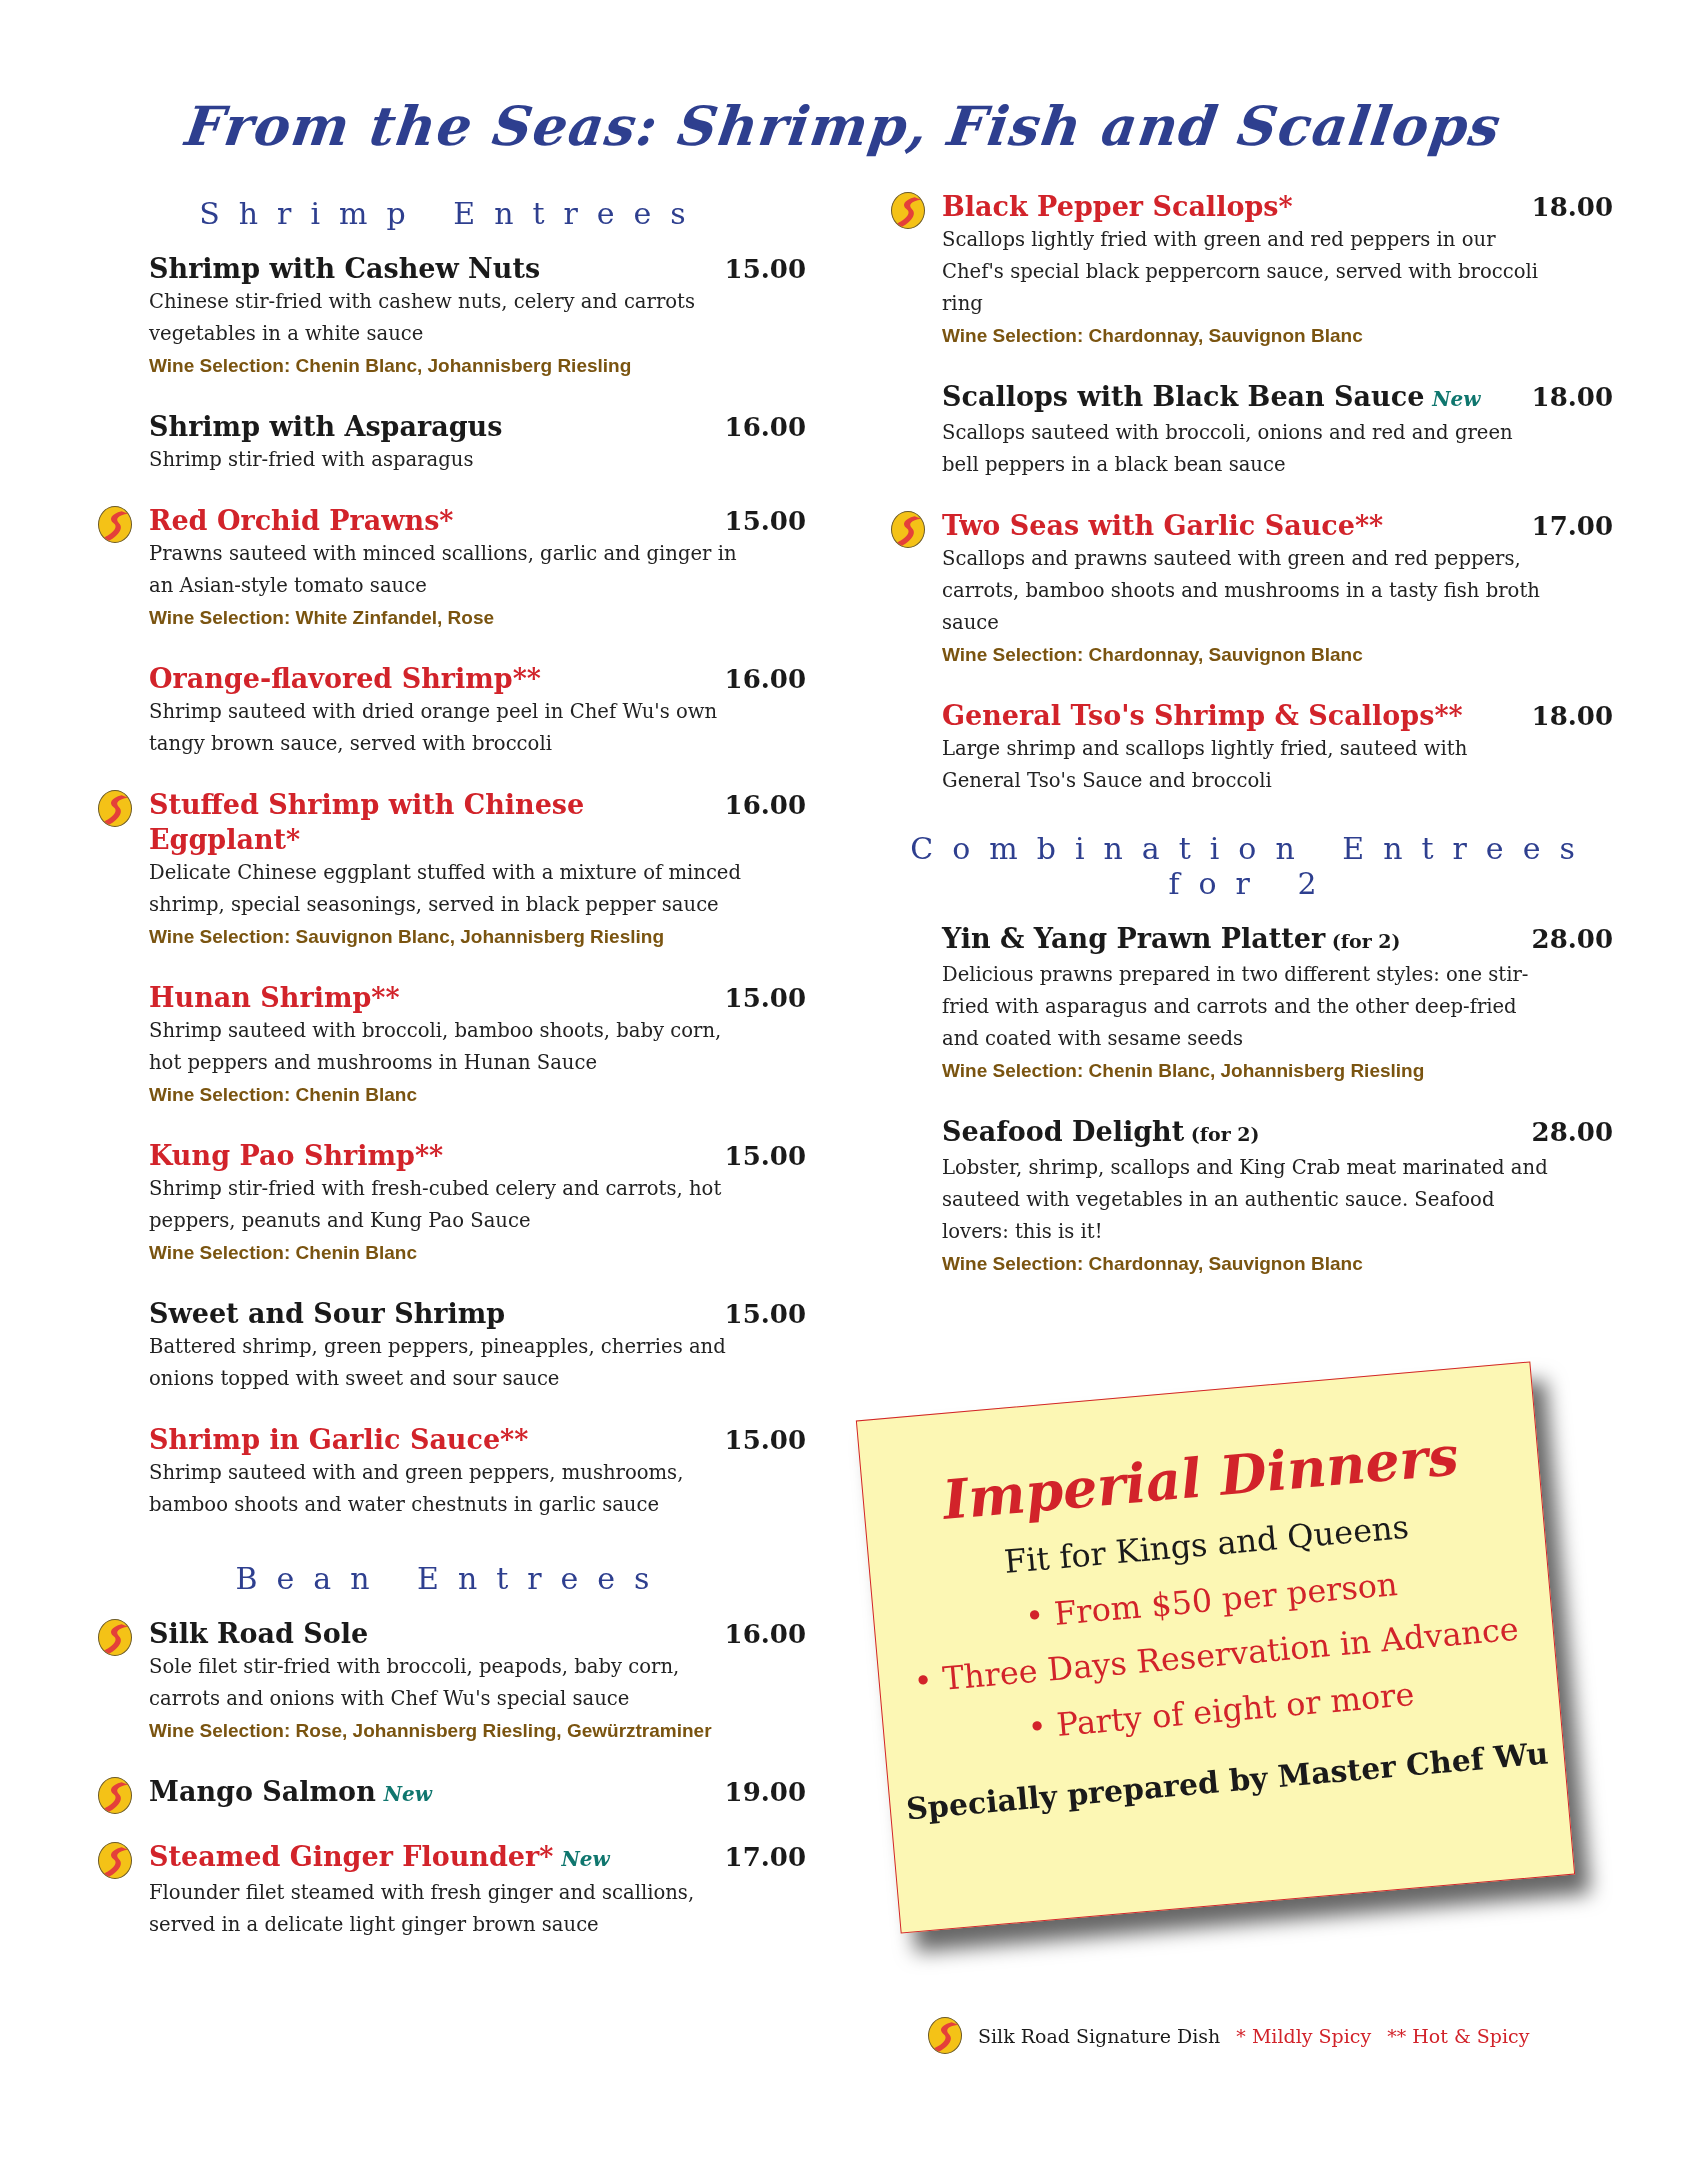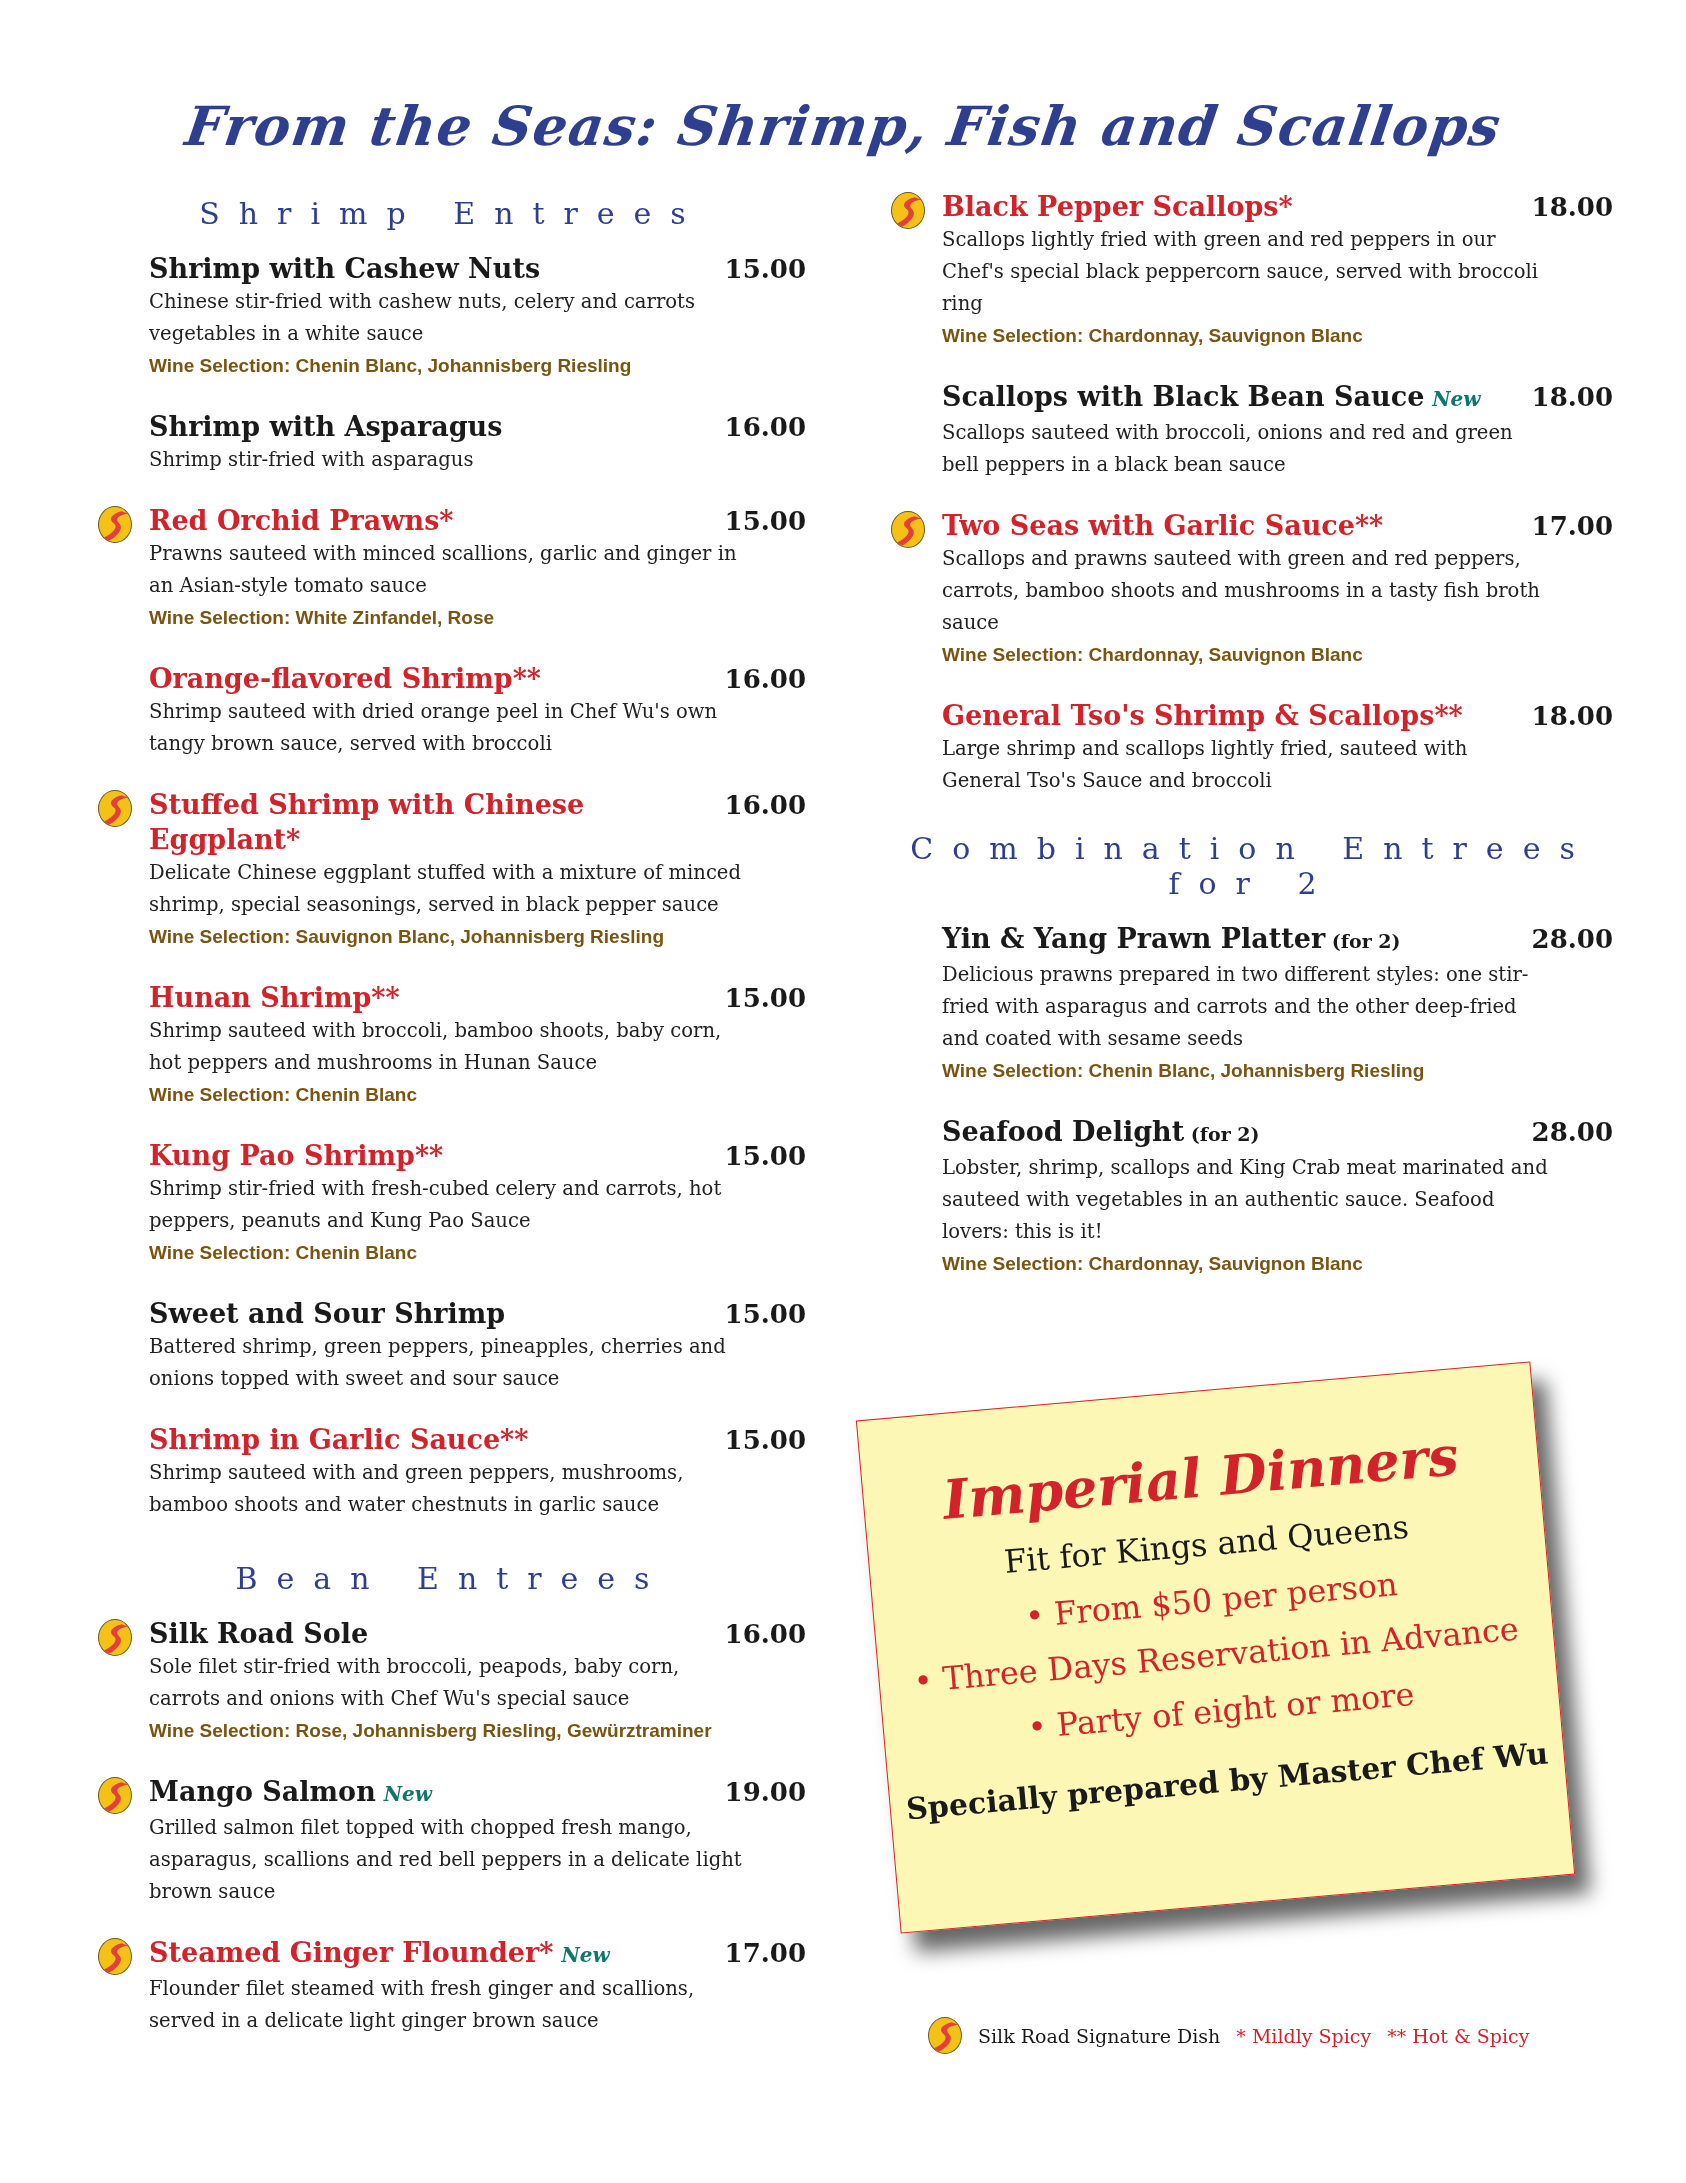--- a/index.html
+++ b/index.html
@@ -139,21 +139,20 @@
       <div class="item">
   <span class="sig">
     <svg width="32" height="35" viewBox="0 0 48 52">
             <path d="M34 6 C18 10,14 18,22 24 C30 30,20 40,6 46 L12 52 C28 44,38 32,30 24 C24 18,28 12,44 10 Z" fill="#e4403a"></path>
           </svg>
   </span>
 <div class="item-head">
           <span class="item-name plain"><span>Mango Salmon</span><span class="new-badge">New</span></span>
           <span class="price">19.00</span>
         </div>
-        <div class="desc">Grilled salmon filet topped with chopped fresh mango, asparagus, scallions and red bell peppers in a delicate light brown sauce</div>
       </div>
       <div class="item">
   <span class="sig">
     <svg width="32" height="35" viewBox="0 0 48 52">
             <path d="M34 6 C18 10,14 18,22 24 C30 30,20 40,6 46 L12 52 C28 44,38 32,30 24 C24 18,28 12,44 10 Z" fill="#e4403a"></path>
           </svg>
   </span>
 <div class="item-head">
           <span class="item-name spicy"><span>Steamed Ginger Flounder*</span><span class="new-badge">New</span></span>
           <span class="price">17.00</span>

